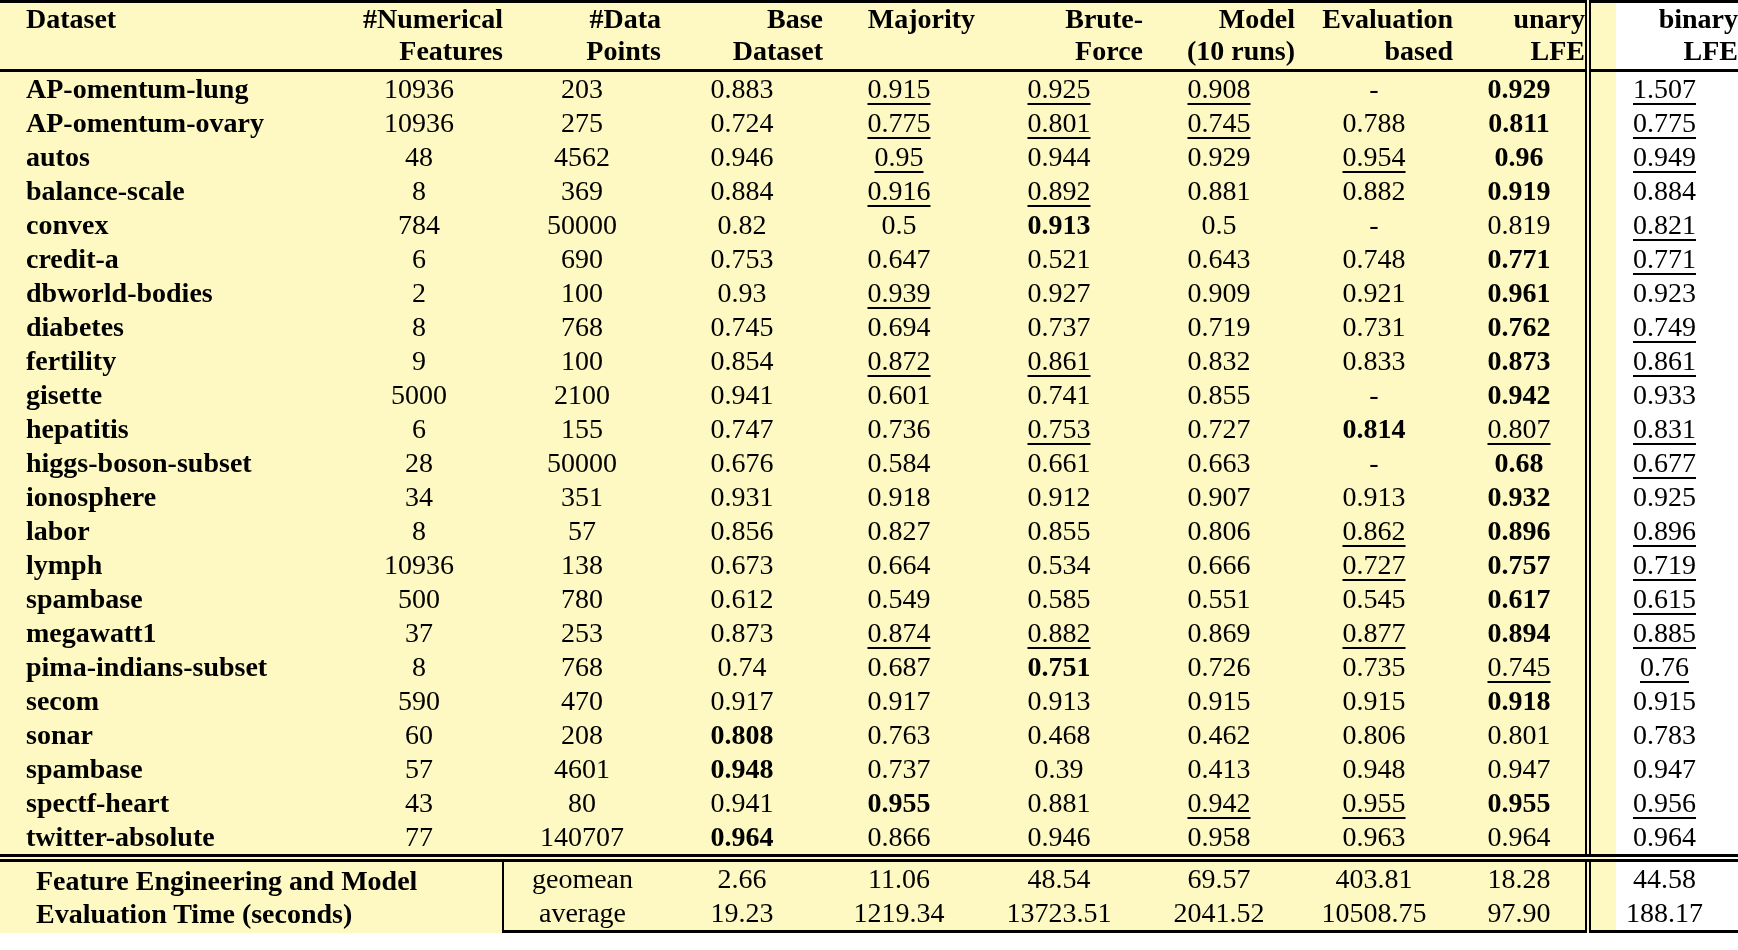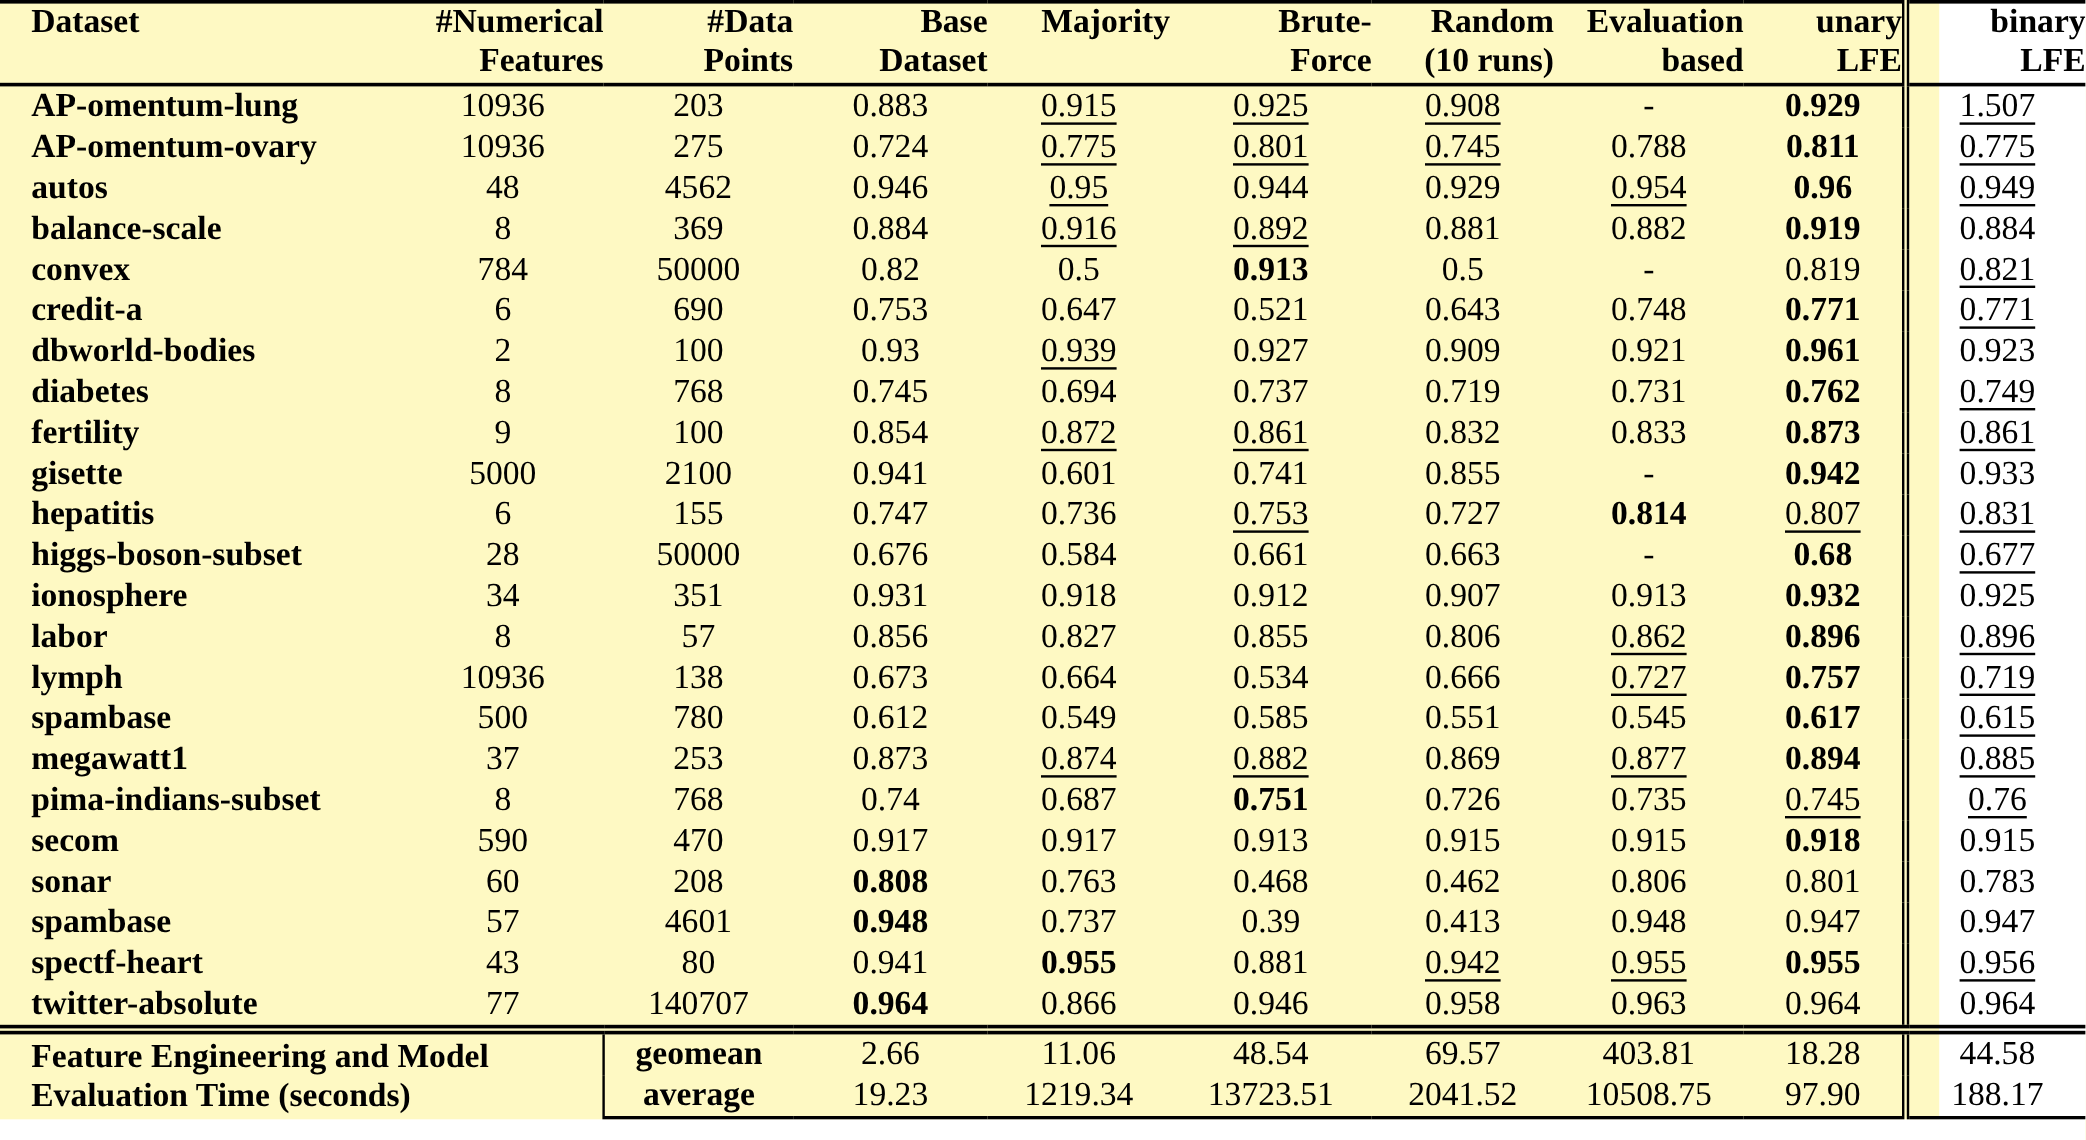--- a/index.html
+++ b/index.html
@@ -41,27 +41,27 @@
   th.col-dataset, td.cell-dataset { text-align: left; padding-left: 26px; }
   td.cell-dataset { font-weight: bold; }
   
   .dbl-left { border-left: 6px double #000; font-family: Liberation Serif, serif; }
   
   .v-b { font-weight: bold; }
   .v-u { text-decoration: underline; text-underline-offset: 5px; text-decoration-thickness: 2px; }
   
   td.footer-label {
     text-align: left;
-    padding-left: 26px;
+    padding-left: 36px;
     font-weight: bold;
     border-right: 2px solid #000;
     vertical-align: middle;
     line-height: 33px;
   }
-  td.footer-stat { font-weight: bold; }
+  td.footer-stat { font-weight: normal; }
   tfoot td { height: 34px; }
 </style>
 </head>
 <body>
 
 <div id="paper-table-wrap">
   <table>
     <colgroup>
       <col style="width:335px">
         <col style="width:168px">
@@ -94,21 +94,21 @@
           </th>
           <th>
             <span class="hline">Majority</span>
             <span class="hline">&nbsp;</span>
           </th>
           <th>
             <span class="hline">Brute-</span>
             <span class="hline">Force</span>
           </th>
           <th>
-            <span class="hline">Random</span>
+            <span class="hline">Model</span>
             <span class="hline">(10 runs)</span>
           </th>
           <th>
             <span class="hline">Evaluation</span>
             <span class="hline">based</span>
           </th>
           <th>
             <span class="hline">unary</span>
             <span class="hline">LFE</span>
           </th>

